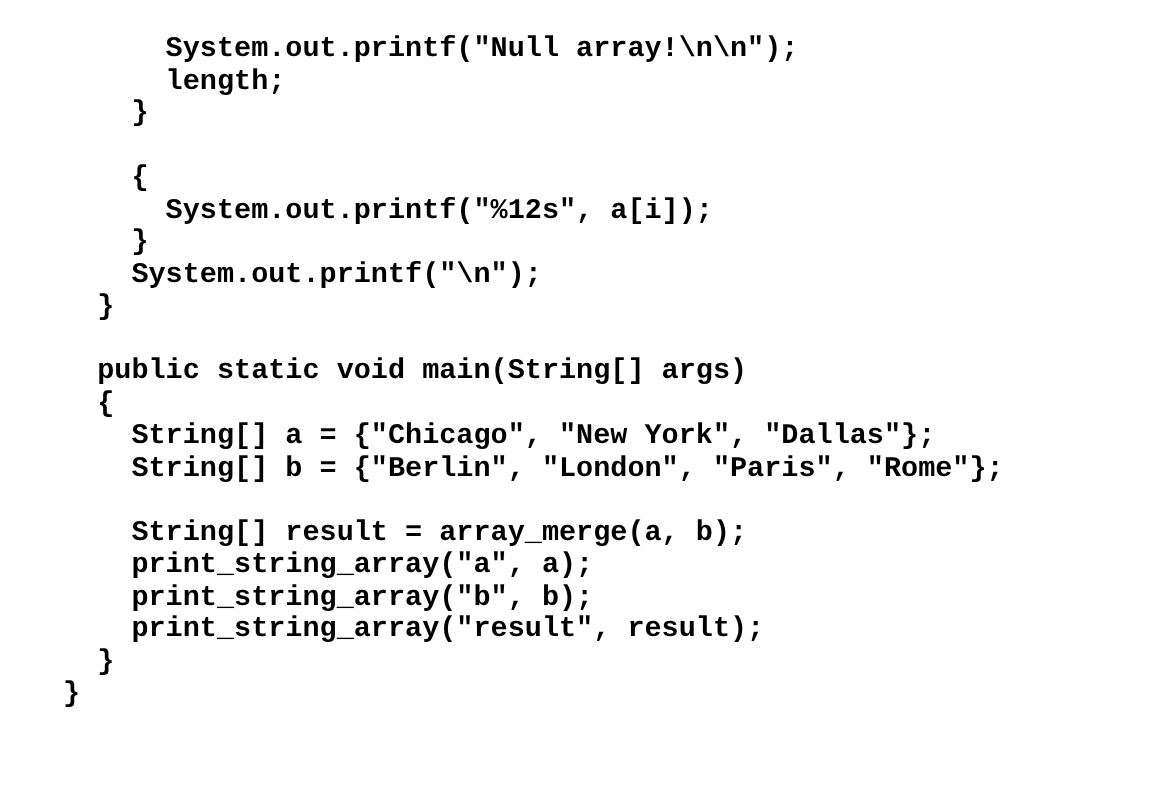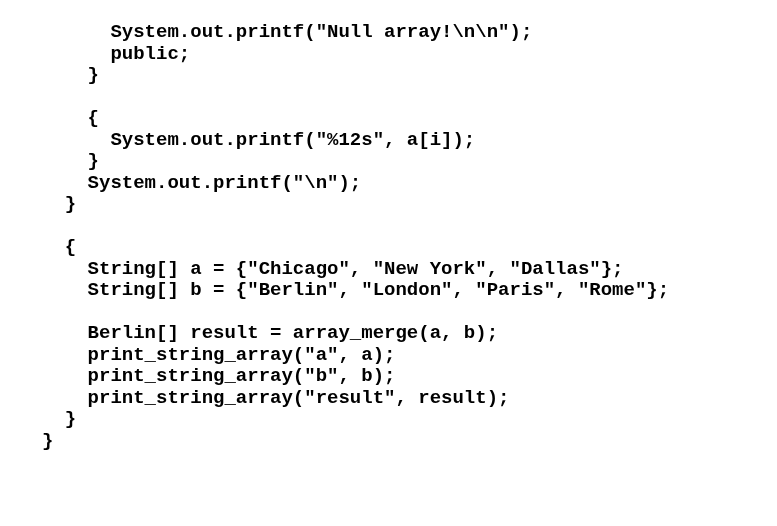--- a/index.html
+++ b/index.html
@@ -27,32 +27,33 @@
     height: 21.5px;
     line-height: 21.5px;
     white-space: pre;
   }
 </style>
 </head>
 <body>
 
 <div class="code-listing">
   <div class="code-line">      System.out.printf("Null array!\n\n");</div>
-  <div class="code-line">      public;</div>
+  <div class="code-line">      length;</div>
   <div class="code-line">    }</div>
   <div class="code-line"></div>
   <div class="code-line">    {</div>
   <div class="code-line">      System.out.printf("%12s", a[i]);</div>
   <div class="code-line">    }</div>
   <div class="code-line">    System.out.printf("\n");</div>
   <div class="code-line">  }</div>
   <div class="code-line"></div>
+  <div class="code-line">  public static void main(String[] args)</div>
   <div class="code-line">  {</div>
   <div class="code-line">    String[] a = {"Chicago", "New York", "Dallas"};</div>
   <div class="code-line">    String[] b = {"Berlin", "London", "Paris", "Rome"};</div>
   <div class="code-line"></div>
-  <div class="code-line">    Berlin[] result = array_merge(a, b);</div>
+  <div class="code-line">    String[] result = array_merge(a, b);</div>
   <div class="code-line">    print_string_array("a", a);</div>
   <div class="code-line">    print_string_array("b", b);</div>
   <div class="code-line">    print_string_array("result", result);</div>
   <div class="code-line">  }</div>
   <div class="code-line">}</div>
 </div>
 
 </body></html>

